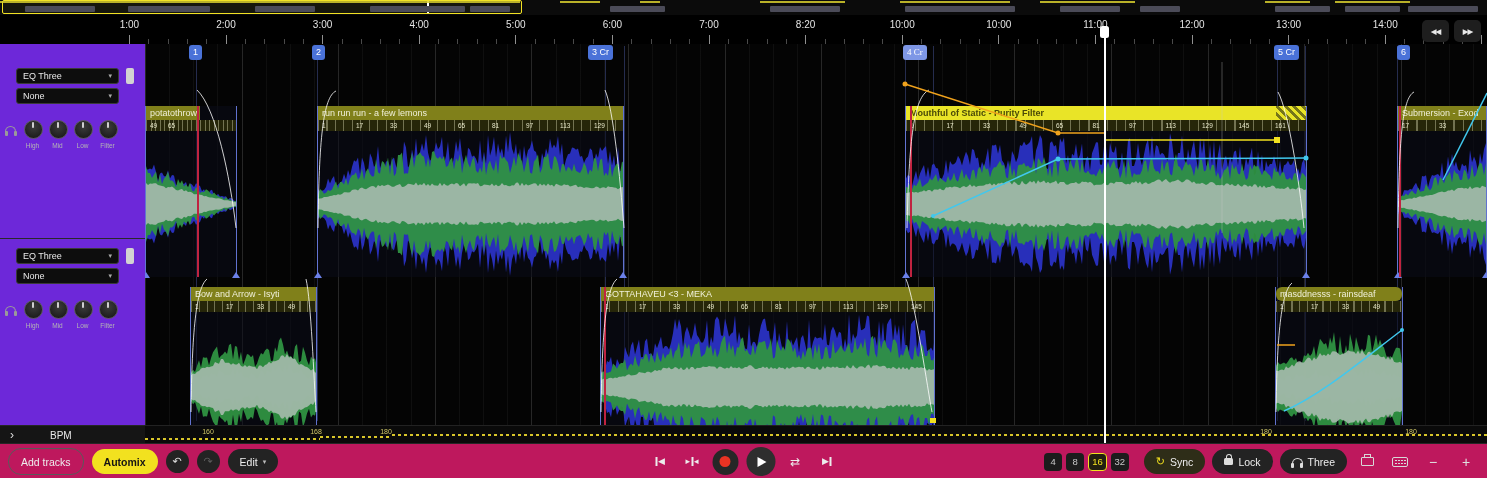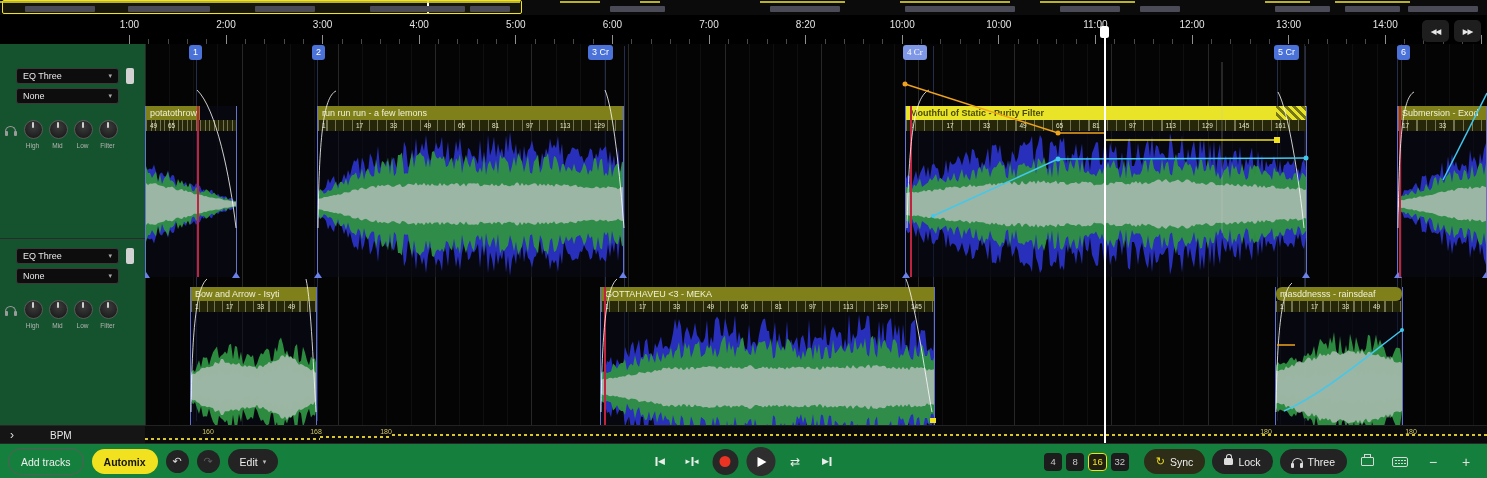--- a/index.html
+++ b/index.html
@@ -33,21 +33,21 @@
   .tracks-val{font-size:10px;font-weight:bold;color:#fff;}
   .tracks-lab{font-size:5.5px;color:#979797;letter-spacing:.5px;}
   .key-badge{margin-left:9px;border:1px solid #6a6a6a;border-radius:3px;padding:1px 4px;display:flex;flex-direction:column;align-items:center;line-height:1.15;}
   .key-top,.key-bottom{font-size:7px;color:#ddd;}
 
   #top-right-nav{position:absolute;right:6px;top:20px;display:flex;gap:5px;z-index:6;}
   .nav-btn{width:27px;height:22px;background:#1e1e1e;border-radius:5px;color:#e8e8e8;font-size:7.5px;
     display:flex;align-items:center;justify-content:center;letter-spacing:-1px;cursor:pointer;}
 
   
-  #sidebar{position:absolute;left:0;top:44px;width:145px;height:381px;background:#14532d;z-index:20;text-align:center;}
+  #sidebar{position:absolute;left:0;top:44px;width:145px;height:381px;background:#6d28d9;z-index:20;text-align:center;}
   .panel-divider{position:absolute;left:0;width:145px;height:1px;background:#2a2a2a;}
   .select{position:absolute;left:16px;width:103px;height:16px;background:#0d0d0d;border:1px solid #3a3a3a;border-radius:3px;
     color:#e8e8e8;font-size:9px;display:flex;align-items:center;justify-content:space-between;padding:0 6px;box-sizing:border-box;cursor:pointer;}
   .select .chev{font-size:7px;color:#aaa;}
   .mini-fader{position:absolute;left:126px;width:8px;height:16px;background:#d2d2d2;border-radius:2px;cursor:pointer;}
   .knob{position:absolute;width:17px;height:17px;border-radius:50%;border:1px solid #5a5a5a;
     background:radial-gradient(circle at 50% 35%,#3c3c3c,#141414);cursor:pointer;}
   .knob::after{content:"";position:absolute;left:7px;top:1px;width:2px;height:6px;background:#cfcfcf;border-radius:1px;}
   .knob-label{position:absolute;font-size:6.5px;color:#b5b5b5;transform:translateX(-50%);}
   .hp-sm{position:absolute;width:11px;height:7px;border:1.5px solid #9a9a9a;border-bottom:none;border-radius:6px 6px 0 0;box-sizing:border-box;}
@@ -86,21 +86,21 @@
   #overlay-svg{position:absolute;left:0;top:0;z-index:40;pointer-events:none;}
   #playhead{position:absolute;left:1104px;top:26px;width:1.5px;height:417px;background:#fff;z-index:45;}
   #playhead-cap{position:absolute;left:1100px;top:26px;width:9px;height:12px;border-radius:2.5px;background:#fff;z-index:46;cursor:pointer;}
 
   
   #bpm-lane{position:absolute;left:145px;top:425px;width:1342px;height:18px;background:#0a0a0a;border-top:1px solid #222;z-index:18;}
   .bpm-seg{position:absolute;height:2px;background-image:repeating-linear-gradient(90deg,#d9c62a 0 3px,transparent 3px 6px);}
   .bpm-val{position:absolute;top:2px;font-size:7px;color:#cfc668;transform:translateX(-50%);}
 
   
-  #toolbar{position:absolute;left:0;top:443px;width:1487px;height:35px;background:#15803d;border-top:1px solid #262626;z-index:50;}
+  #toolbar{position:absolute;left:0;top:443px;width:1487px;height:35px;background:#be185d;border-top:1px solid #262626;z-index:50;}
   .tb-group{position:absolute;top:0;height:35px;display:flex;align-items:center;}
   #tb-left{left:8px;gap:8px;}
   #tb-center{left:50%;transform:translateX(-50%);gap:8px;}
   #tb-right{right:8px;gap:7px;}
   .pill{height:25px;border-radius:13px;display:flex;align-items:center;padding:0 12px;font-size:10.5px;color:#eee;background:#232323;cursor:pointer;white-space:nowrap;}
   .pill.outline{background:transparent;border:1px solid #5a5a5a;}
   .pill.automix{background:#f2e11f;color:#141414;font-weight:bold;}
   .circle-btn{width:23px;height:23px;border-radius:50%;background:#232323;color:#e0e0e0;display:flex;align-items:center;justify-content:center;font-size:11px;cursor:pointer;}
   .circle-btn.disabled{color:#5c5c5c;}
   .edit-chev{font-size:7px;margin-left:5px;color:#bbb;}

